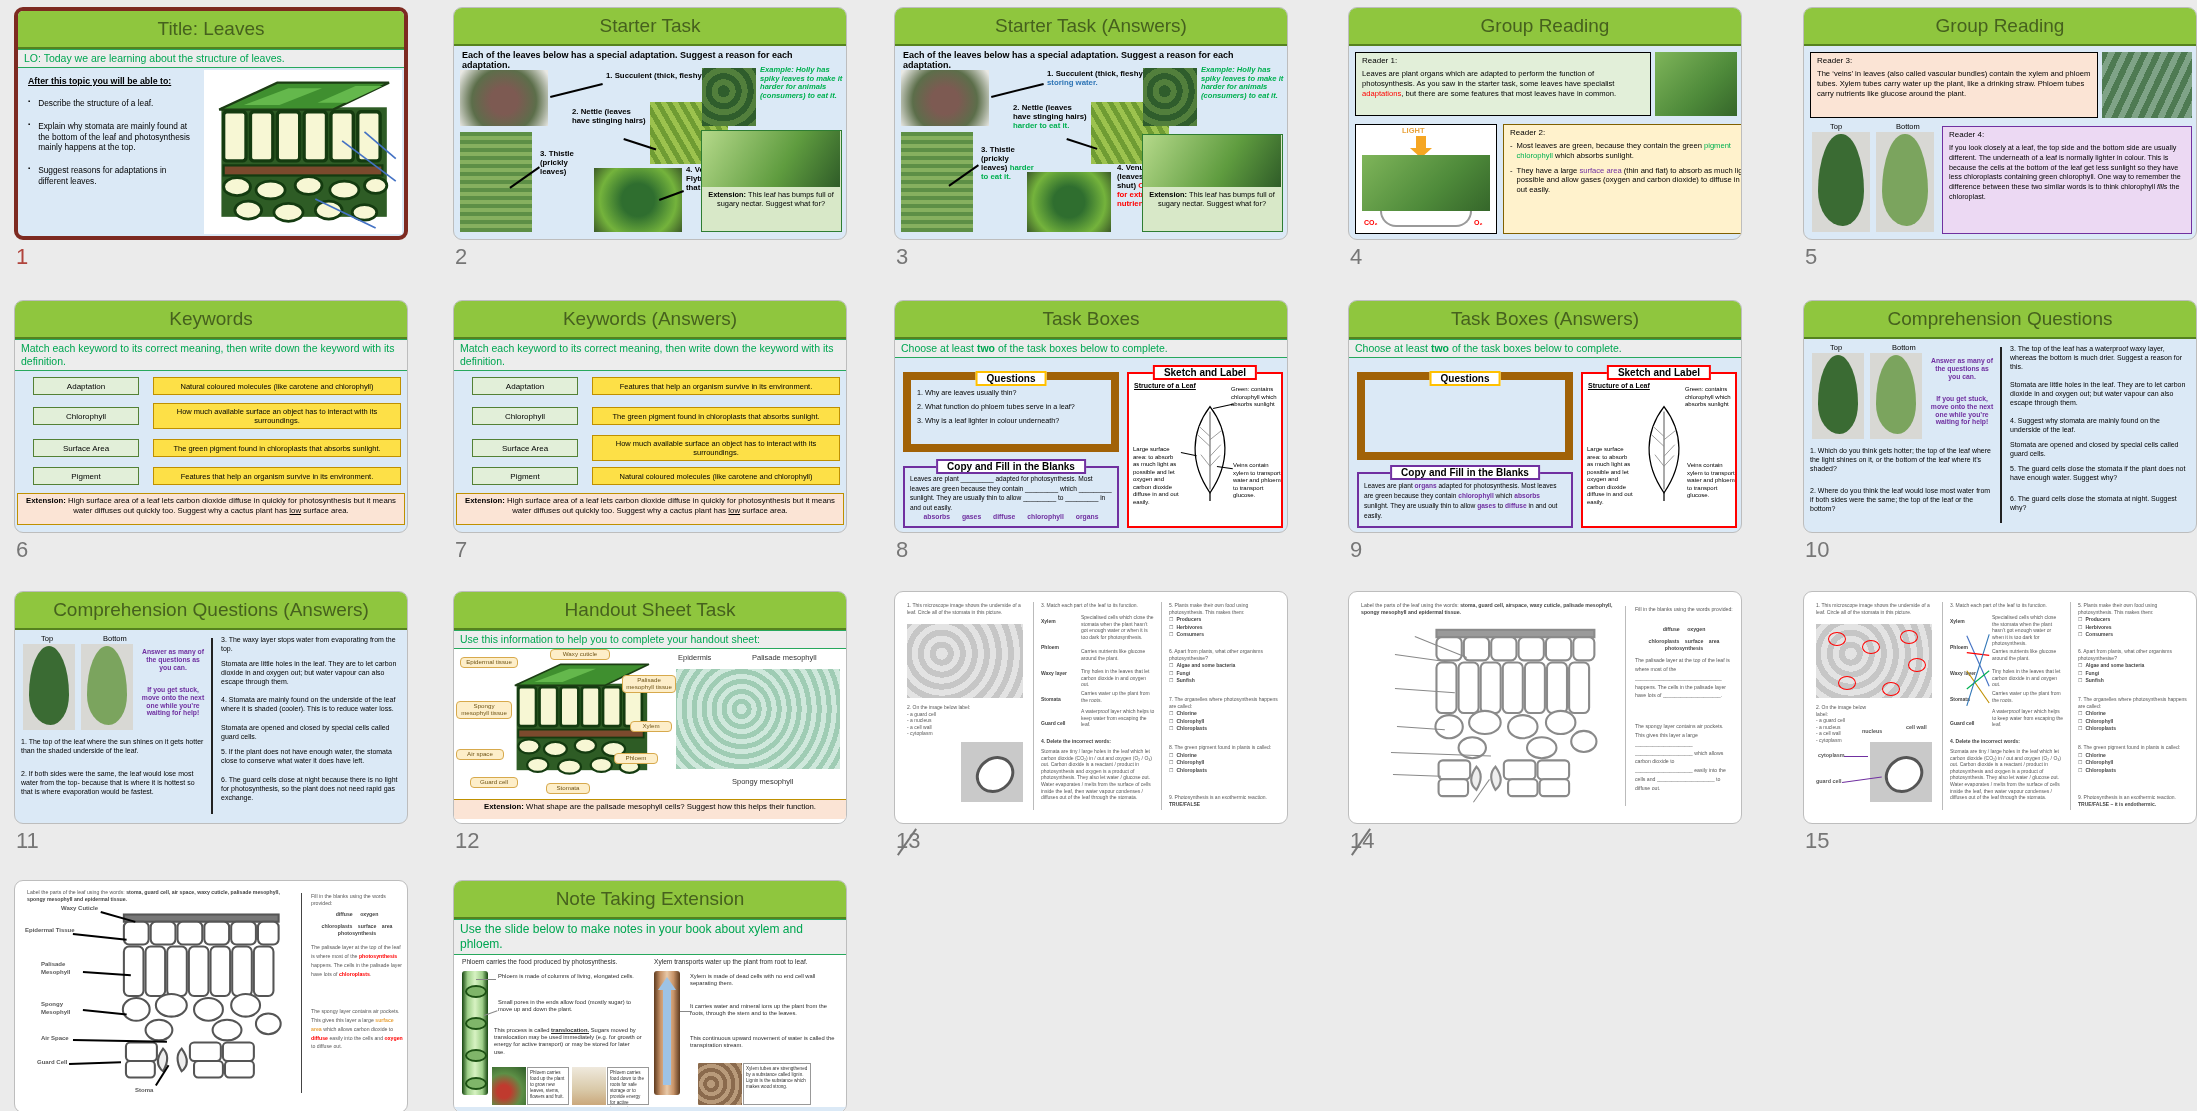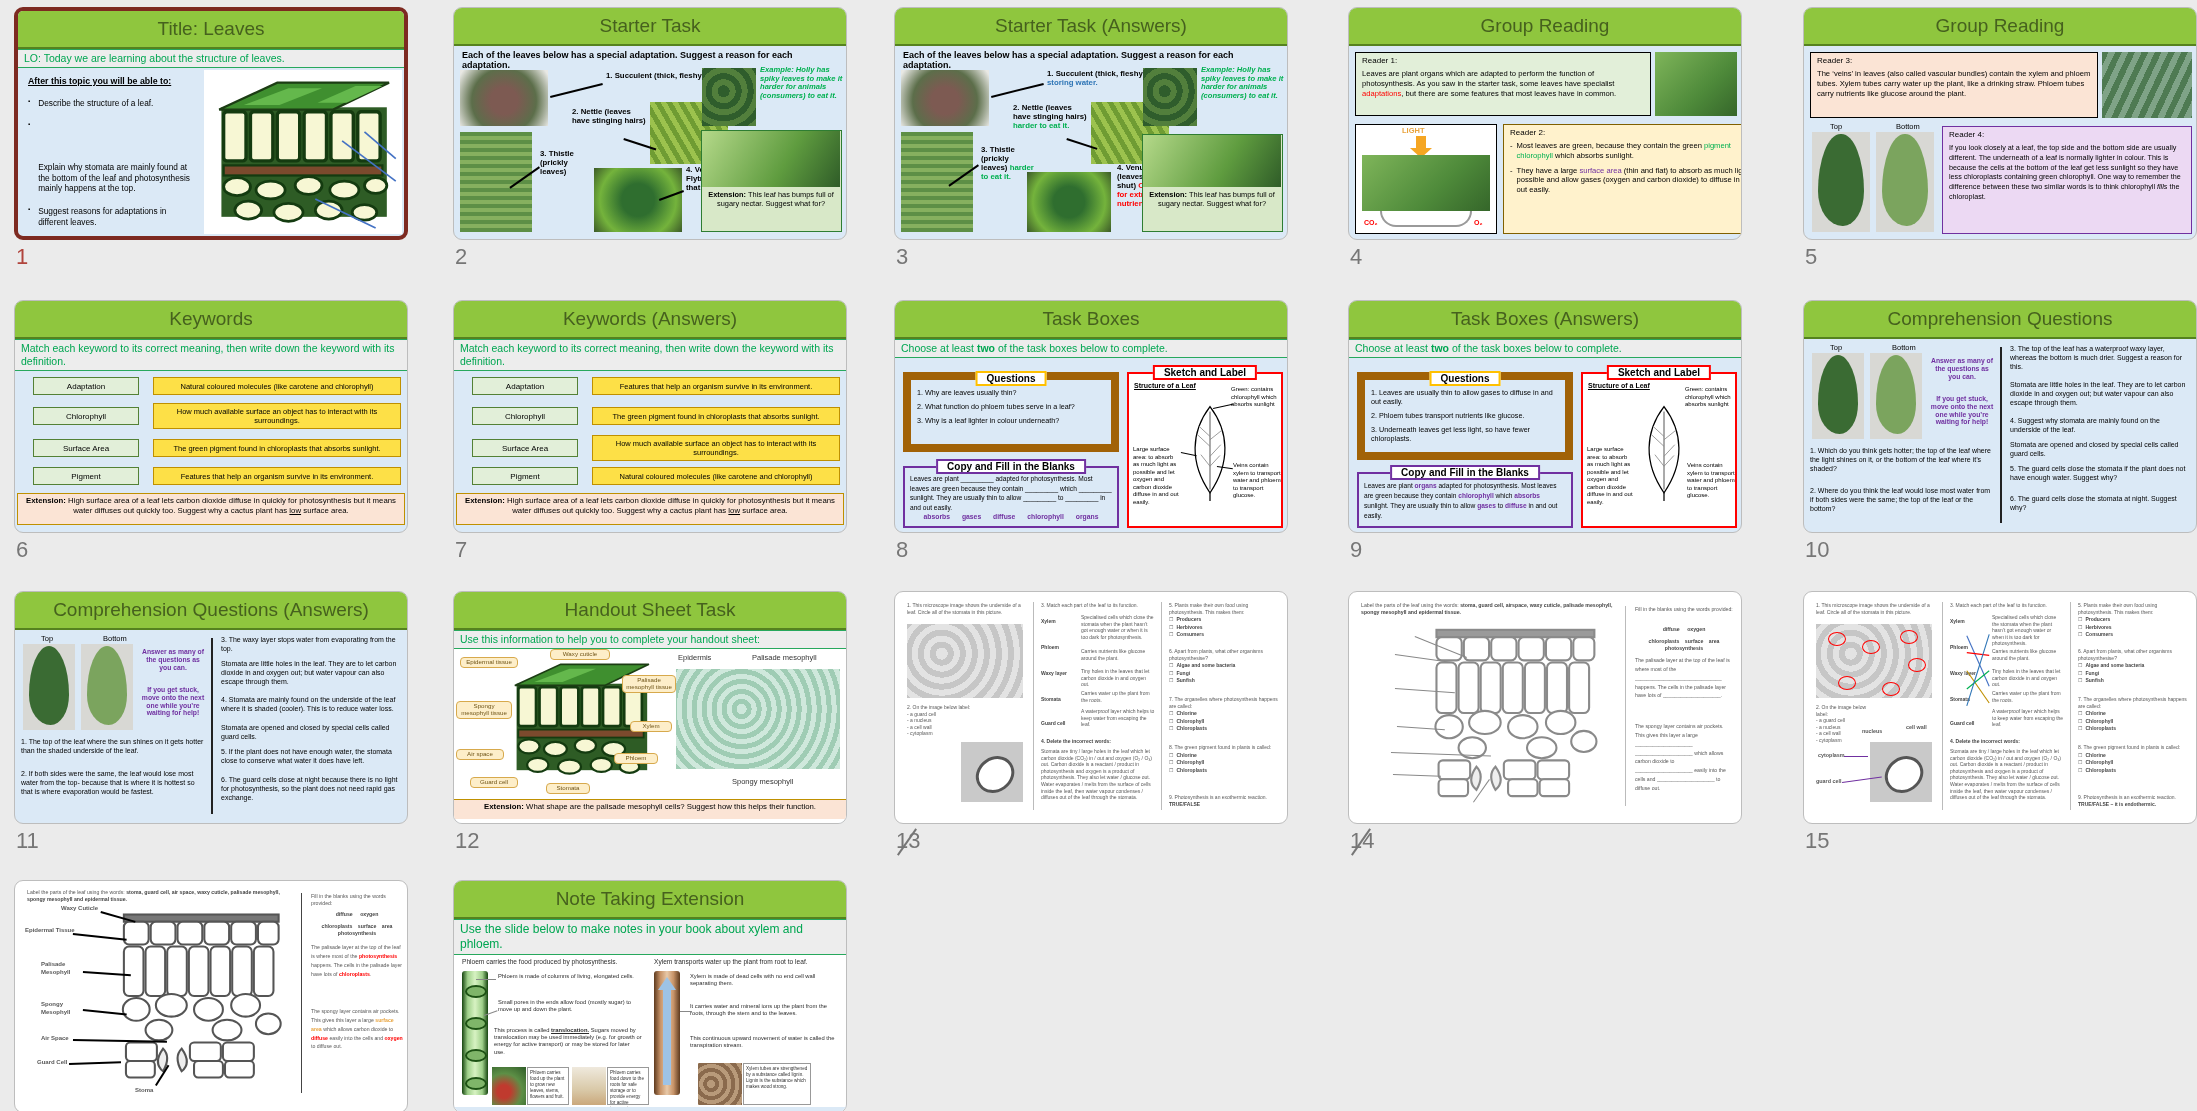--- a/index.html
+++ b/index.html
@@ -101,21 +101,21 @@
         </svg>
       </div>
       <div class="abs" style="left:10px;top:8px;width:170px;">
         <div class="b u" style="font-size:8.8px;">After this topic you will be able to:</div>
         <div style="display:flex;gap:8px;margin-top:12px;">
             <span style="font-size:6px;">▪</span>
             <span style="font-size:8.3px;line-height:1.3;">Describe the structure of a leaf.</span>
           </div>
         <div style="display:flex;gap:8px;margin-top:12px;">
             <span style="font-size:6px;">▪</span>
-            <span style="font-size:8.3px;line-height:1.3;margin-top:41px;">Explain why stomata are mainly found at the bottom of the leaf and photosynthesis mainly happens at the top.</span>
+            <span style="font-size:8.3px;line-height:1.3;">Explain why stomata are mainly found at the bottom of the leaf and photosynthesis mainly happens at the top.</span>
           </div>
         <div style="display:flex;gap:8px;margin-top:12px;">
             <span style="font-size:6px;">▪</span>
             <span style="font-size:8.3px;line-height:1.3;">Suggest reasons for adaptations in different leaves.</span>
           </div>
       </div>
     </div>
   </div>
   <div class="num sel">1</div>
 </div>
@@ -312,25 +312,20 @@
   <div class="num">8</div>
 </div>
 
 <div class="cell" style="left:1348px;top:300px;">
   <div class="slide">
     <div class="tb">Task Boxes (Answers)</div>
     <div class="strip"><span>Choose at least </span><span class="b">two</span><span> of the task boxes below to complete.</span></div>
     <div class="ct">
       <div class="tabbox yb" style="left:8px;top:14px;width:216px;height:88px;">
         <div class="tab">Questions</div>
-        <div style="padding:8px 6px 0;">
-          <div class="q">1.   Leaves are usually thin to allow gases to diffuse in and out easily.</div>
-          <div class="q">2.   Phloem tubes transport nutrients like glucose.</div>
-          <div class="q">3.   Underneath leaves get less light, so have fewer chloroplasts.</div>
-        </div>
       </div>
       <div class="tabbox pb" style="left:8px;top:114px;width:216px;height:56px;">
         <div class="tab">Copy and Fill in the Blanks</div>
         <div style="padding:7px 5px 0;font-size:6.6px;line-height:1.5;">
           <span>Leaves are plant </span><span class="pur b">organs</span><span> adapted for photosynthesis. Most leaves are green because they contain </span><span class="pur b">chlorophyll</span><span> which </span><span class="pur b">absorbs</span><span> sunlight.  They are usually thin to allow </span><span class="pur b">gases</span><span> to </span><span class="pur b">diffuse</span><span> in and out easily.</span>
         </div>
       </div>
       <div class="tabbox rb" style="left:232px;top:14px;width:156px;height:156px;">
         <div class="tab">Sketch and Label</div>
         <div class="lbl u" style="left:5px;top:8px;font-size:7px;">Structure of a Leaf</div>

